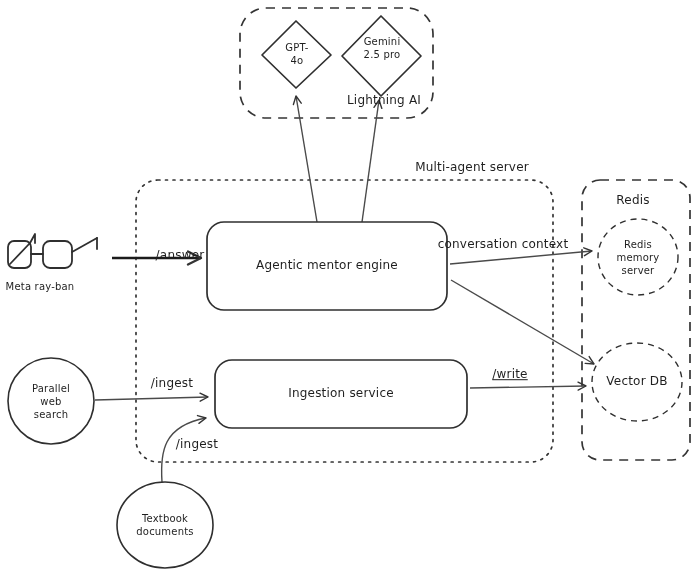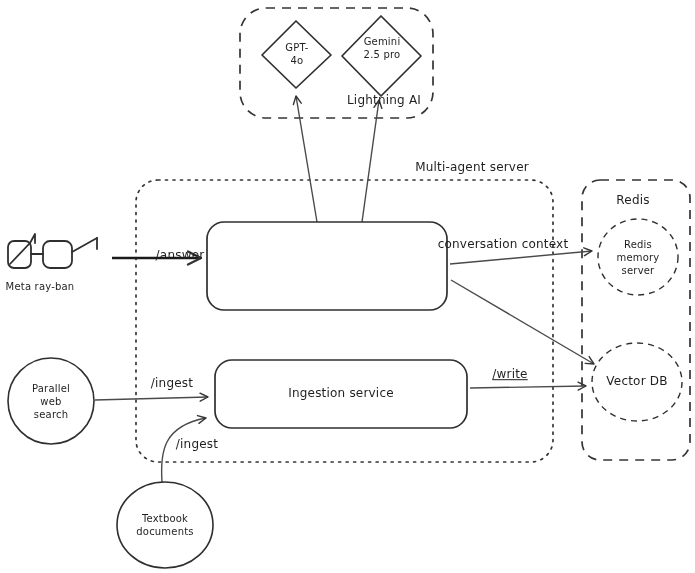--- a/index.html
+++ b/index.html
@@ -61,20 +61,21 @@
   </svg>
 
   <div class="lbl" style="left:336px;top:101px;margin-left:48px;">Lightning AI</div>
   <div class="lbl" style="left:472px;top:168px;">Multi-agent server</div>
   <div class="lbl" style="left:633px;top:201px;">Redis</div>
 
   <div class="lbl small" style="left:297px;top:54px;">GPT-
 4o</div>
   <div class="lbl small" style="left:382px;top:48px;">Gemini
 2.5 pro</div>
+  <div class="lbl" style="left:327px;top:266px;">Agentic mentor engine</div>
   <div class="lbl" style="left:341px;top:394px;text-align:center;">Ingestion service</div>
   <div class="lbl small" style="left:638px;top:257px;">Redis
 memory
 server</div>
   <div class="lbl" style="left:637px;top:382px;">Vector DB</div>
   <div class="lbl small" style="left:40px;top:286px;">Meta ray-ban</div>
   <div class="lbl small" style="left:51px;top:401px;">Parallel
 web
 search</div>
   <div class="lbl small" style="left:165px;top:525px;">Textbook

